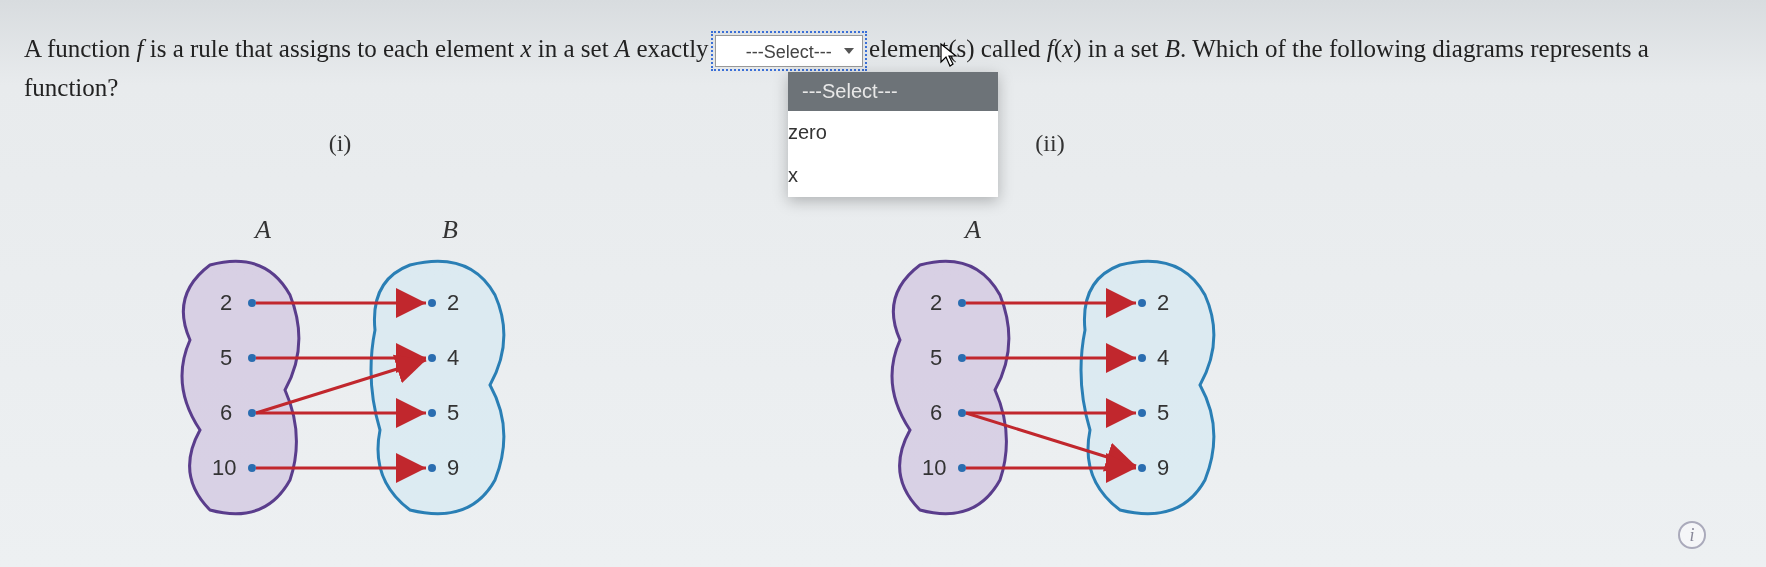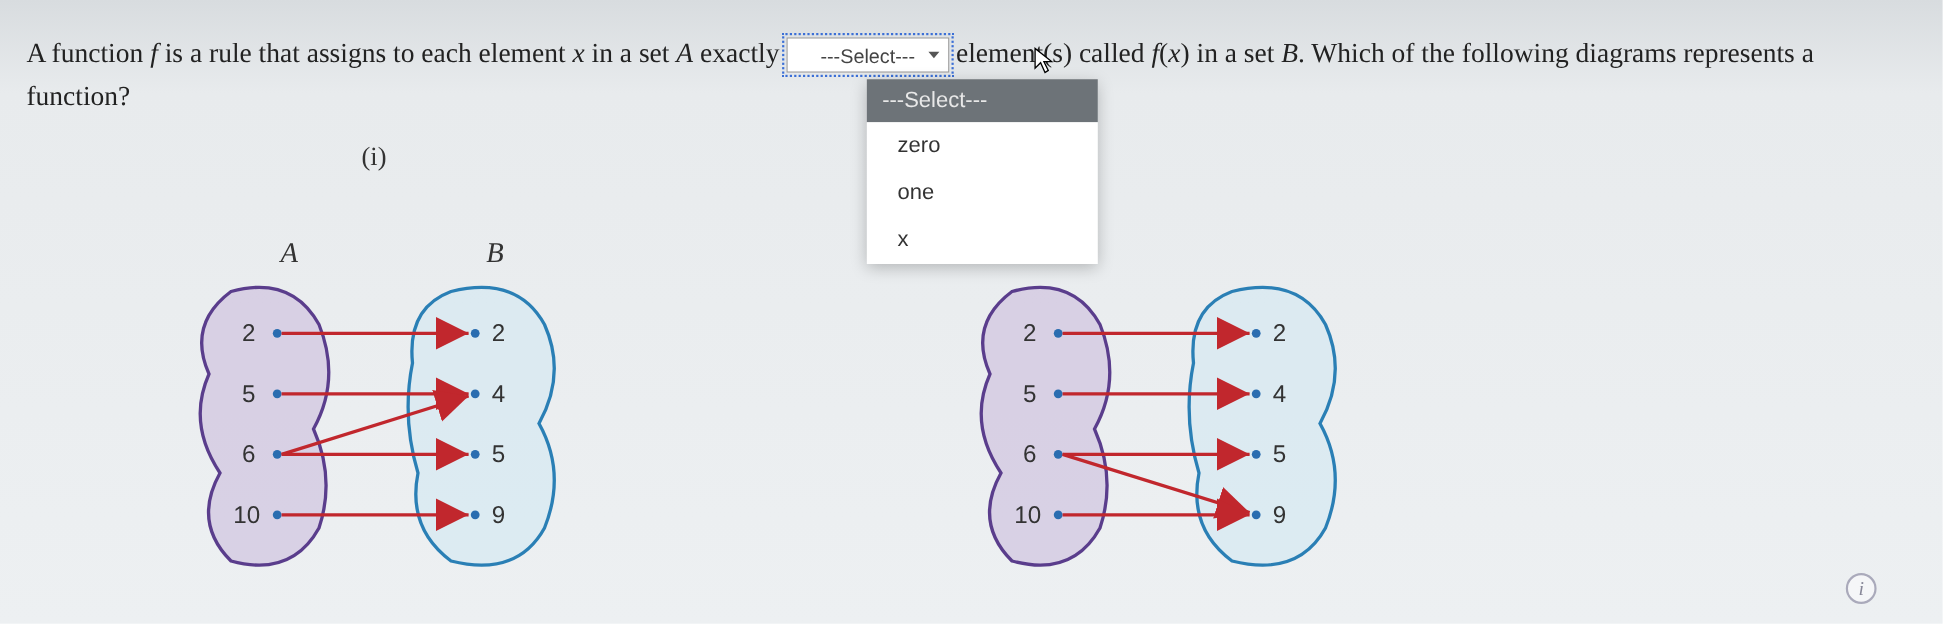--- a/index.html
+++ b/index.html
@@ -54,21 +54,21 @@
       font-family: Arial, Helvetica, sans-serif;
       font-size: 20px;
       z-index: 10;
     }
     .dropdown-header {
       background: #6d7378;
       color: #e8e8e8;
       padding: 8px 14px;
     }
     .dropdown-item {
-      padding: 10px 28px;
+      padding: 10px 0;
       color: #333;
       cursor: pointer;
     }
     .diagrams-row {
       position: absolute;
       top: 130px;
       left: 40px;
       right: 40px;
       display: flex;
     }
@@ -128,21 +128,20 @@
 </head>
 <body>
 
 <div class="question-text">
   <span>A function </span><span class="italic">f</span><span> is a rule that assigns to each element </span><span class="italic">x</span><span> in a set </span><span class="italic">A</span><span> exactly </span><span class="select-box">---Select---</span><span> element(s) called </span><span class="italic">f</span><span>(</span><span class="italic">x</span><span>)</span><span> in a set </span><span class="italic">B</span><span>. Which of the following diagrams represents a function?</span>
 </div>
 
 <div class="dropdown">
   <div class="dropdown-header">---Select---</div>
   <div class="dropdown-item">zero</div>
-  <div class="dropdown-item">one</div>
   <div class="dropdown-item">x</div>
 </div>
 
 <svg class="cursor-arrow" width="22" height="26">
   <path d="M3 2 L3 20 L8 15 L12 24 L15 22 L11 14 L18 14 Z" fill="#fff" stroke="#000" stroke-width="1.2"></path>
 </svg>
 
 <div class="diagrams-row">
 
   <div class="diagram d1">
@@ -180,20 +179,21 @@
 
       <line x1="216" y1="173" x2="386" y2="173" stroke="#c1272d" stroke-width="3" marker-end="url(#arrR)"></line>
       <line x1="216" y1="228" x2="386" y2="228" stroke="#c1272d" stroke-width="3" marker-end="url(#arrR)"></line>
       <line x1="216" y1="283" x2="386" y2="230" stroke="#c1272d" stroke-width="3" marker-end="url(#arrR)"></line>
       <line x1="216" y1="283" x2="386" y2="283" stroke="#c1272d" stroke-width="3" marker-end="url(#arrR)"></line>
       <line x1="216" y1="338" x2="386" y2="338" stroke="#c1272d" stroke-width="3" marker-end="url(#arrR)"></line>
     </svg>
   </div>
 
   <div class="diagram d2">
+    <div class="roman">(ii)</div>
     <div class="set-label la">A</div>
     <svg width="600" height="420">
       <defs>
         <marker id="arrR2" markerWidth="12" markerHeight="12" refX="10" refY="5" orient="auto">
           <path d="M0,0 L10,5 L0,10 Z" fill="#c1272d"></path>
         </marker>
       </defs>
       <path d="M170,135 Q225,120 250,165 Q270,215 245,260 Q265,305 250,350 Q225,395 170,380 Q135,345 160,300 Q130,255 150,210 Q130,165 170,135 Z" fill="#c9b8db" fill-opacity="0.55" stroke="#5a3d8c" stroke-width="3"></path>
       <path d="M370,135 Q330,150 335,200 Q325,250 340,300 Q330,350 370,380 Q430,395 455,350 Q475,300 450,255 Q475,210 455,165 Q430,120 370,135 Z" fill="#cfe7f2" fill-opacity="0.55" stroke="#2a7fb5" stroke-width="3"></path>
       <text class="elem-num" x="180" y="180">2</text>

